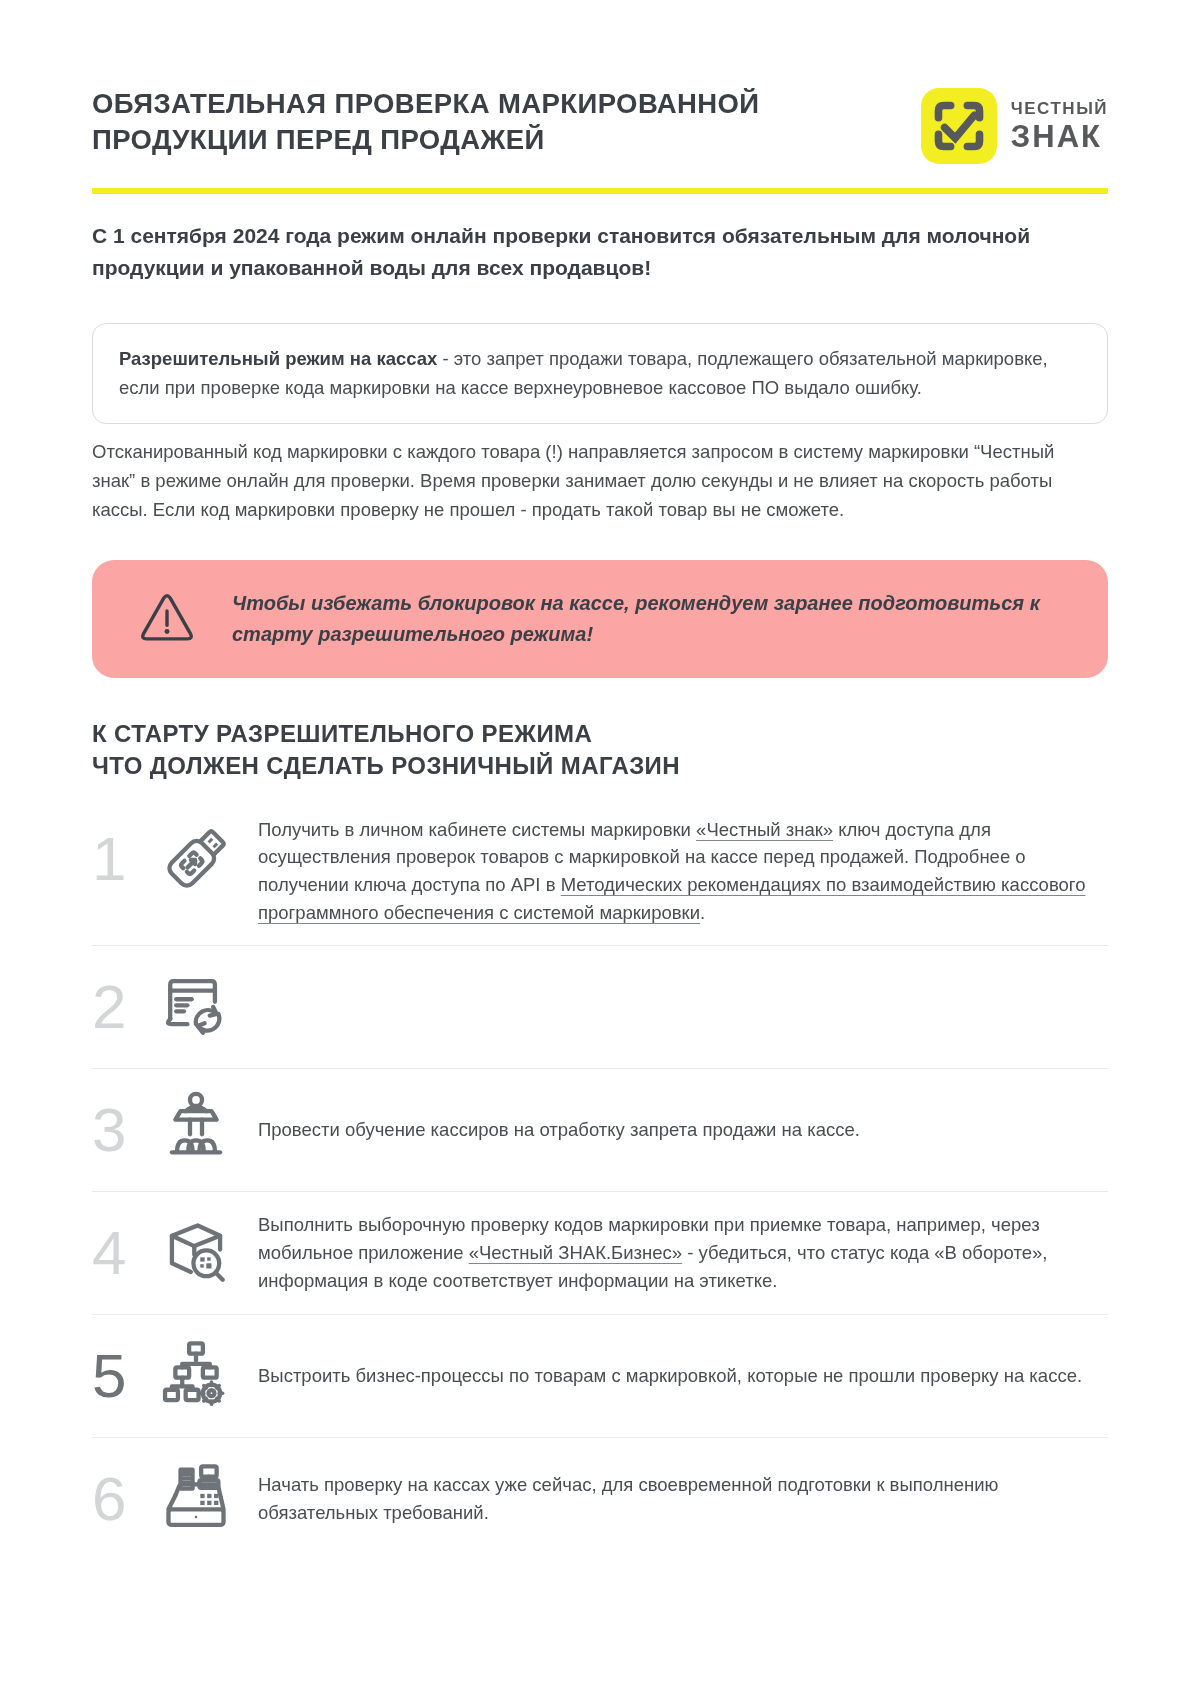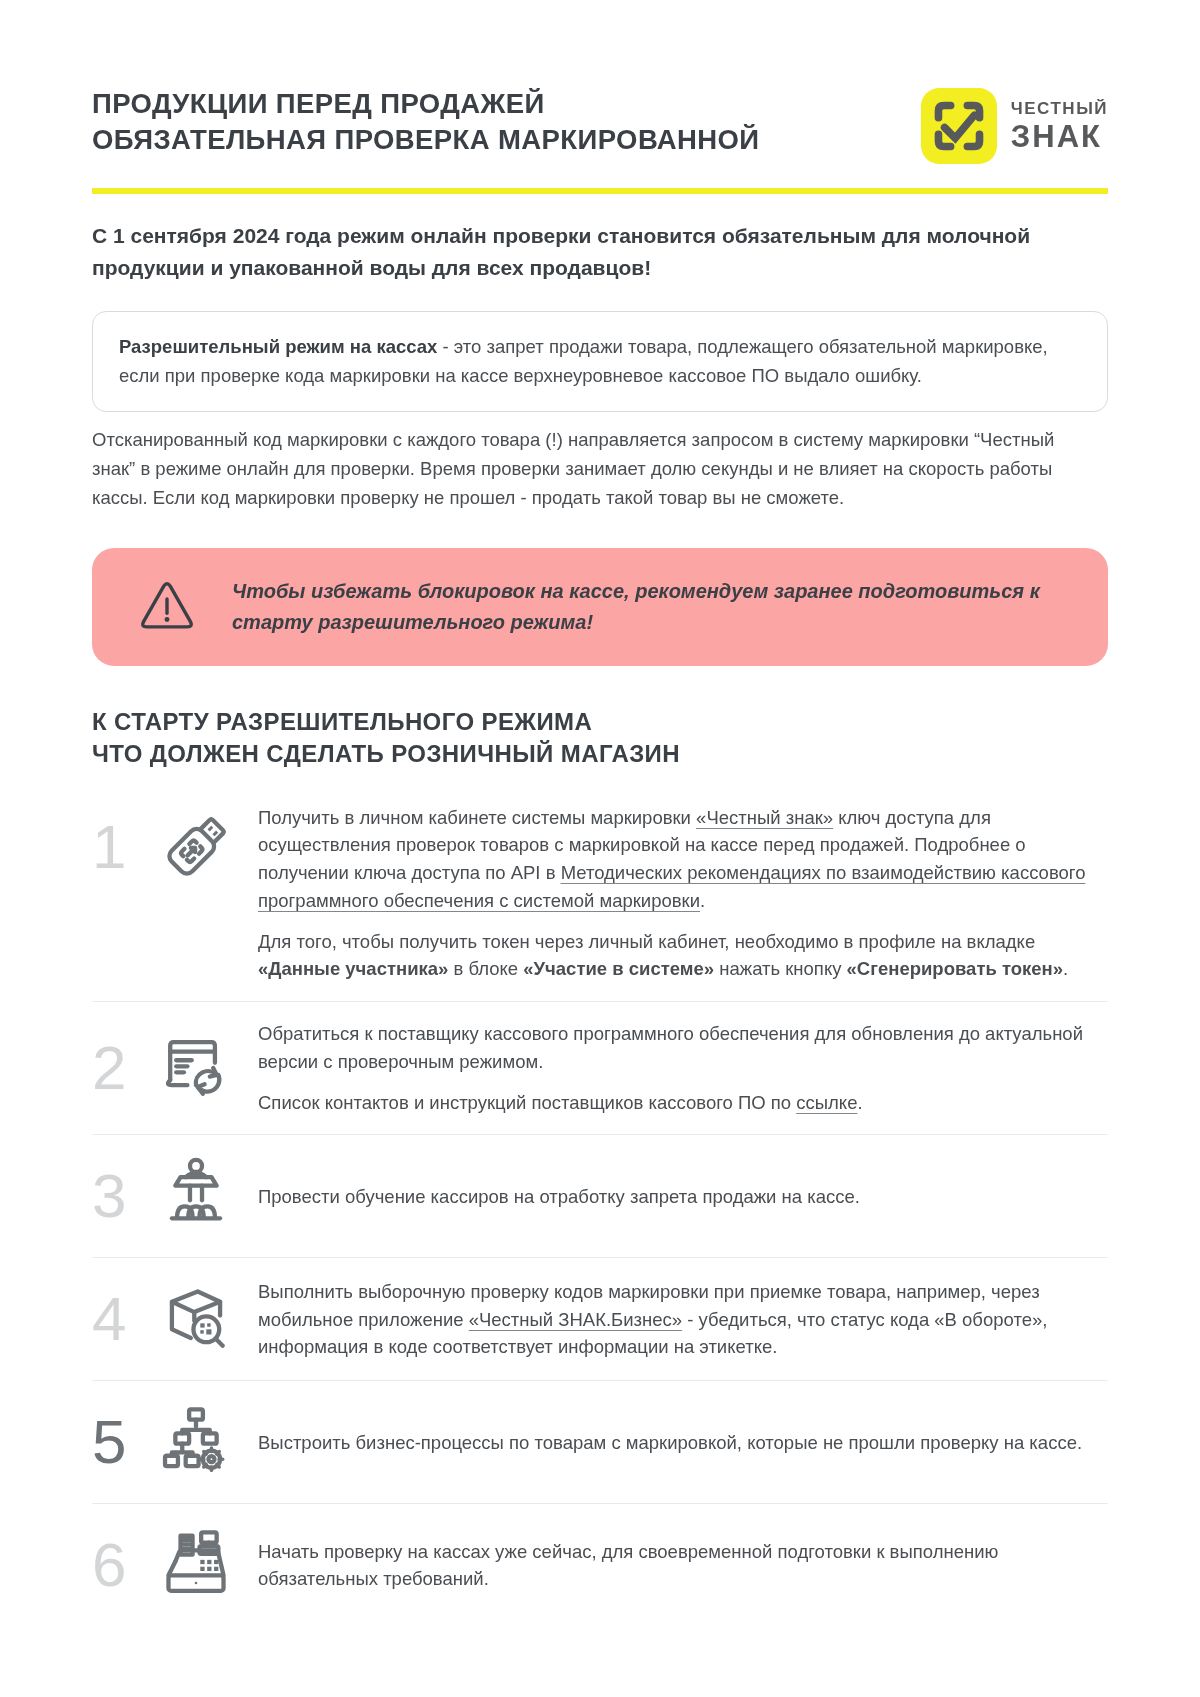--- a/index.html
+++ b/index.html
@@ -25,21 +25,21 @@
   .logo-text .l2 { font-size:31px; letter-spacing:2px; display:block; margin-top:4px; }
 
   .yellow-rule { height:6px; background:#F2EE21; margin-top:24px; border:none; }
 
   
   .lead {
     margin-top:26px; font-size:21px; font-weight:bold;
     line-height:1.5; color:#3B4046; max-width:1000px;
   }
   .def-box {
-    margin-top:28px; border:1.5px solid #DADBDC; border-radius:14px;
+    margin-top:40px; border:1.5px solid #DADBDC; border-radius:14px;
     padding:21px 26px; font-size:18.5px; line-height:1.55; color:#4A4E52;
   }
   .def-box b { color:#3B4046; }
 
   
   .section-heading {
     margin-top:42px; font-size:24px; font-weight:bold;
     color:#3B4046; letter-spacing:.4px; line-height:1.32;
   }
   .body-par { margin-top:14px; font-size:18.5px; line-height:1.55; max-width:1010px; }
@@ -76,22 +76,22 @@
   .icon-stroke { fill:none; stroke:currentColor; stroke-width:5; stroke-linecap:round; stroke-linejoin:round; }
 </style>
 </head>
 <body>
 
 <div class="page">
   <div class="content">
 
     <div class="header">
       <div class="doc-title">
+        <div>ОБЯЗАТЕЛЬНАЯ ПРОВЕРКА МАРКИРОВАННОЙ</div>
         <div>ПРОДУКЦИИ ПЕРЕД ПРОДАЖЕЙ</div>
-        <div>ОБЯЗАТЕЛЬНАЯ ПРОВЕРКА МАРКИРОВАННОЙ</div>
       </div>
       <div class="logo">
         <svg class="logo-mark" viewBox="0 0 100 100">
           <rect x="0" y="0" width="100" height="100" rx="24" fill="#F2EE21"></rect>
           <g fill="none" stroke="#57595B" stroke-width="10" stroke-linecap="round">
             <path d="M23 39 V30 Q23 23 30 23 H39"></path>
             <path d="M61 23 H70 Q77 23 77 30 V39"></path>
             <path d="M77 61 V70 Q77 77 70 77 H61"></path>
             <path d="M39 77 H30 Q23 77 23 70 V61"></path>
             <path d="M31 52 L45 66 L70 36"></path>
@@ -147,23 +147,20 @@
               <path d="M47 68 H45 Q42 68 42 65 V61"></path>
               <line x1="50" y1="64" x2="50" y2="52"></line>
               <path d="M46.5 55 L50 51.5 L53.5 55"></path>
             </g>
           </svg>
         </div>
         <div class="item-text">
           <p>
             <span>Получить в личном кабинете системы маркировки </span><span class="doclink">«Честный знак»</span><span> ключ доступа для осуществления проверок товаров с маркировкой на кассе перед продажей. Подробнее о получении ключа доступа по API в </span><span class="doclink">Методических рекомендациях по взаимодействию кассового программного обеспечения с системой маркировки</span><span>.</span>
           </p>
-          <p>
-            <span>Для того, чтобы получить токен через личный кабинет, необходимо в профиле на вкладке </span><b>«Данные участника»</b><span> в блоке </span><b>«Участие в системе»</b><span> нажать кнопку </span><b>«Сгенерировать токен»</b><span>.</span>
-          </p>
         </div>
       </div>
 
       <hr class="divider">
 
       <div class="item">
         <div class="item-number">2</div>
         <div class="item-icon">
           <svg viewBox="0 0 100 100">
             <g class="icon-stroke">
@@ -172,26 +169,20 @@
               <path d="M20 64 Q14 70 22 70 H40"></path>
               <line x1="27" y1="41" x2="45" y2="41"></line>
               <line x1="27" y1="48" x2="40" y2="48"></line>
               <line x1="27" y1="55" x2="36" y2="55"></line>
               <path d="M50 70 A14 14 0 0 1 74 58"></path>
               <path d="M76 58 A14 14 0 0 1 52 72"></path>
               <path d="M70 50 L74 58 L66 60"></path>
               <path d="M58 80 L52 72 L60 69"></path>
             </g>
           </svg>
-        </div>
-        <div class="item-text">
-          <p>Обратиться к поставщику кассового программного обеспечения для обновления до актуальной версии с проверочным режимом.</p>
-          <p>
-            <span>Список контактов и инструкций поставщиков кассового ПО по </span><span class="doclink">ссылке</span><span>.</span>
-          </p>
         </div>
       </div>
 
       <hr class="divider">
 
       <div class="item">
         <div class="item-number">3</div>
         <div class="item-icon">
           <svg viewBox="0 0 100 100">
             <g class="icon-stroke">

